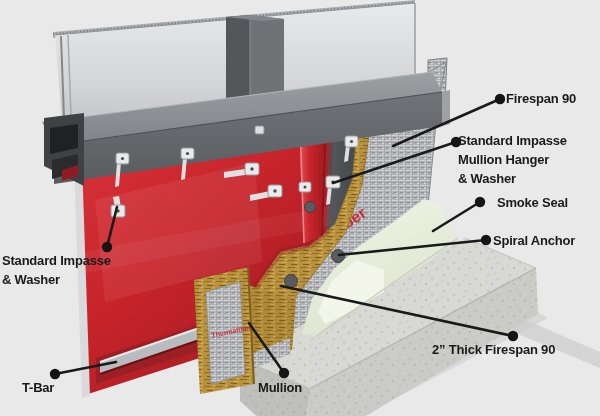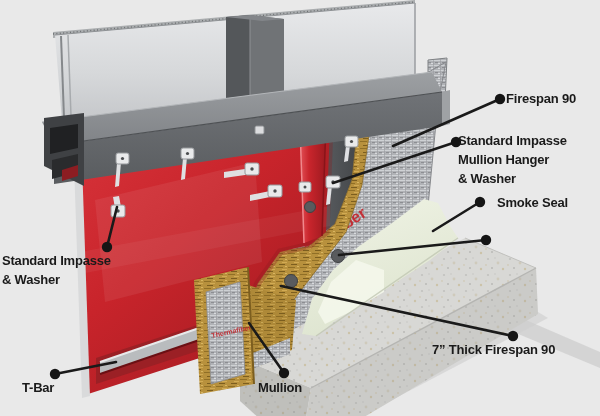--- a/index.html
+++ b/index.html
@@ -252,23 +252,26 @@
 <div class="callout ta-c" style="left:458px;top:131px;width:142px;">
   <span>Standard Impasse</span>
   <span>Mullion Hanger</span>
   <span>&amp; Washer</span>
 </div>
 
 <div class="callout ta-l" style="left:488px;top:193px;width:100px;margin-left:9px;">
   <span>Smoke Seal</span>
 </div>
 
+<div class="callout ta-l" style="left:493px;top:231px;width:106px;">
+  <span>Spiral Anchor</span>
+</div>
 
 <div class="callout ta-c" style="left:432px;top:340px;width:166px;">
-  <span>7” Thick Firespan 90</span>
+  <span>2” Thick Firespan 90</span>
 </div>
 
 <div class="callout ta-c" style="left:258px;top:378px;width:54px;">
   <span>Mullion</span>
 </div>
 
 <div class="callout ta-c" style="left:22px;top:378px;width:52px;">
   <span>T-Bar</span>
 </div>
 

